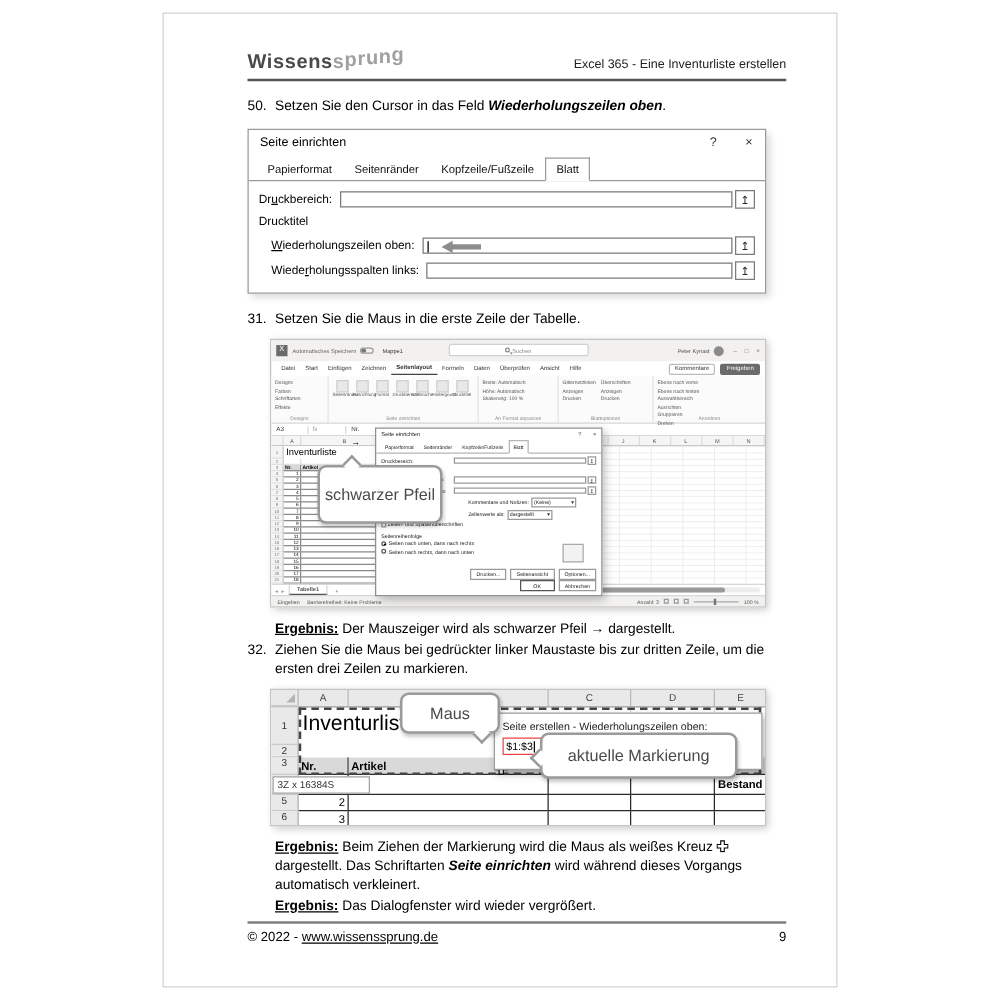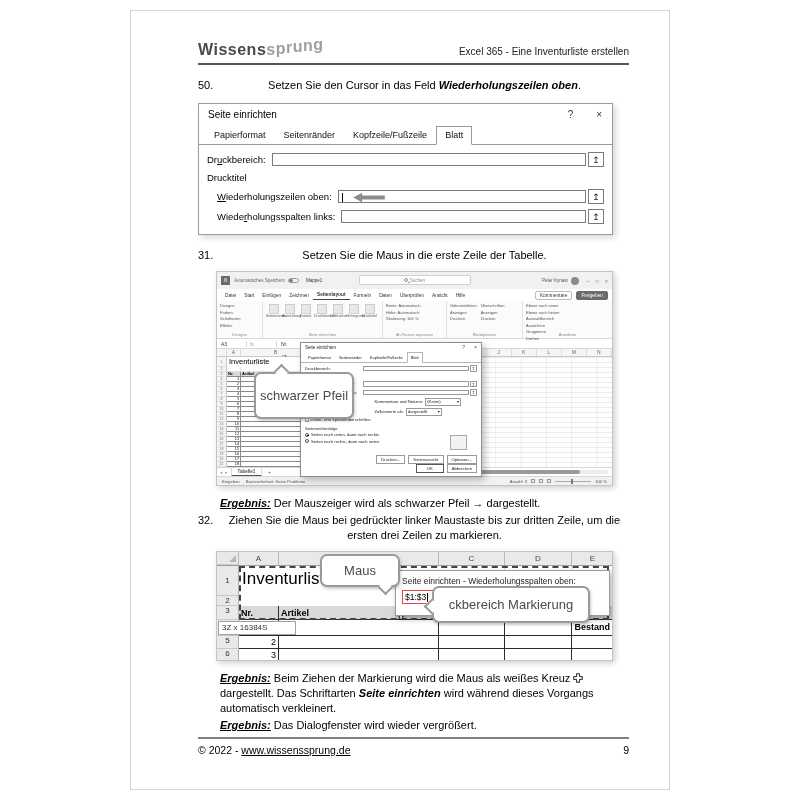--- a/index.html
+++ b/index.html
@@ -11,23 +11,23 @@
   
   .hdr { display: flex; justify-content: space-between; align-items: flex-end;
          border-bottom: 2px solid #555; padding-bottom: 4px; }
   .logo { font-size: 16px; font-weight: bold; color: #4a4a4a; letter-spacing: .5px; text-align: right; }
   .logo .lt { color: #a0a0a0; position: relative; }
   .hdr-title { font-size: 10px; color: #222; padding-bottom: 2px; }
 
   
   .step { display: flex; font-size: 11px; line-height: 15px; margin-top: 13px; }
   .step .num { width: 22px; flex: none; }
-  .step .body { flex: 1; text-align: center; }
+  .step .body { flex: 1; }
   .erg { font-size: 11px; line-height: 15px; margin-left: 22px; margin-top: 2px; }
-  .erg .lbl { font-weight: bold; text-decoration: underline; font-style: italic; }
+  .erg .lbl { font-weight: bold; text-decoration: underline; }
   .bi { font-weight: bold; font-style: italic; }
   .barrow { font-weight: bold; }
 
   
   .dlg1 { width: 415px; border: 1px solid #9a9a9a; background: #fff; margin: 10px 0 4px 0;
           box-shadow: 3px 3px 6px rgba(0,0,0,.15); }
   .dlg1-tb { display: flex; justify-content: space-between; padding: 5px 10px 4px 9px; font-size: 10px; }
   .dlg1-tbb span { margin-left: 20px; color: #333; cursor: default; }
   .dlg1-tabs { display: flex; padding: 2px 0 0 6px; border-bottom: 1px solid #9a9a9a; }
   .dlg1-tabs .t { font-size: 9px; padding: 3px 8px 3px; border: 1px solid transparent; color: #111; }
@@ -663,31 +663,31 @@
           <div class="c-e tcell"></div>
       </div>
 
       <div class="x2-sel"></div>
       <div class="x2-tip">3Z x 16384S</div>
       <svg class="x2-cross" width="12" height="12" viewBox="0 0 14 14">
           <path d="M5 1 h4 v4 h4 v4 h-4 v4 h-4 v-4 H1 V5 h4 Z" fill="#fff" stroke="#000" stroke-width="1"></path>
         </svg>
 
       <div class="x2-mini">
-        <div class="mt">Seite einrichten - Wiederholungsspalten oben:</div>
+        <div class="mt">Seite erstellen - Wiederholungszeilen oben:</div>
         <div class="x2-min-in"><span>$1:$3</span><span class="bar"></span></div>
       </div>
 
       <div class="co" style="left:103px;top:2px;width:80px;height:33px">
         <span class="tail down" style="left:58px"></span>
         <span style="position:relative;z-index:1;background:#fff;padding:0 2px">Maus</span>
       </div>
       <div class="co" style="left:215px;top:34px;width:158px;height:37px">
         <span class="tail left" style="top:13px"></span>
-        <span style="position:relative;z-index:1;background:#fff;padding:0 2px">ckbereich Markierung</span>
+        <span style="position:relative;z-index:1;background:#fff;padding:0 2px">aktuelle Markierung</span>
       </div>
     </div>
 
     <div class="erg">
       <span class="lbl">Ergebnis:</span> <span>Beim Ziehen der Markierung wird die Maus als weißes Kreuz </span><svg width="10" height="10" viewBox="0 0 14 14" style="vertical-align:-1px">
           <path d="M5 1 h4 v4 h4 v4 h-4 v4 h-4 v-4 H1 V5 h4 Z" fill="#fff" stroke="#000" stroke-width="1.2"></path>
         </svg><span> dargestellt. Das Schriftarten </span><span class="bi">Seite einrichten</span><span> wird während dieses Vorgangs automatisch verkleinert.</span>
     </div>
 
     <div class="erg">

